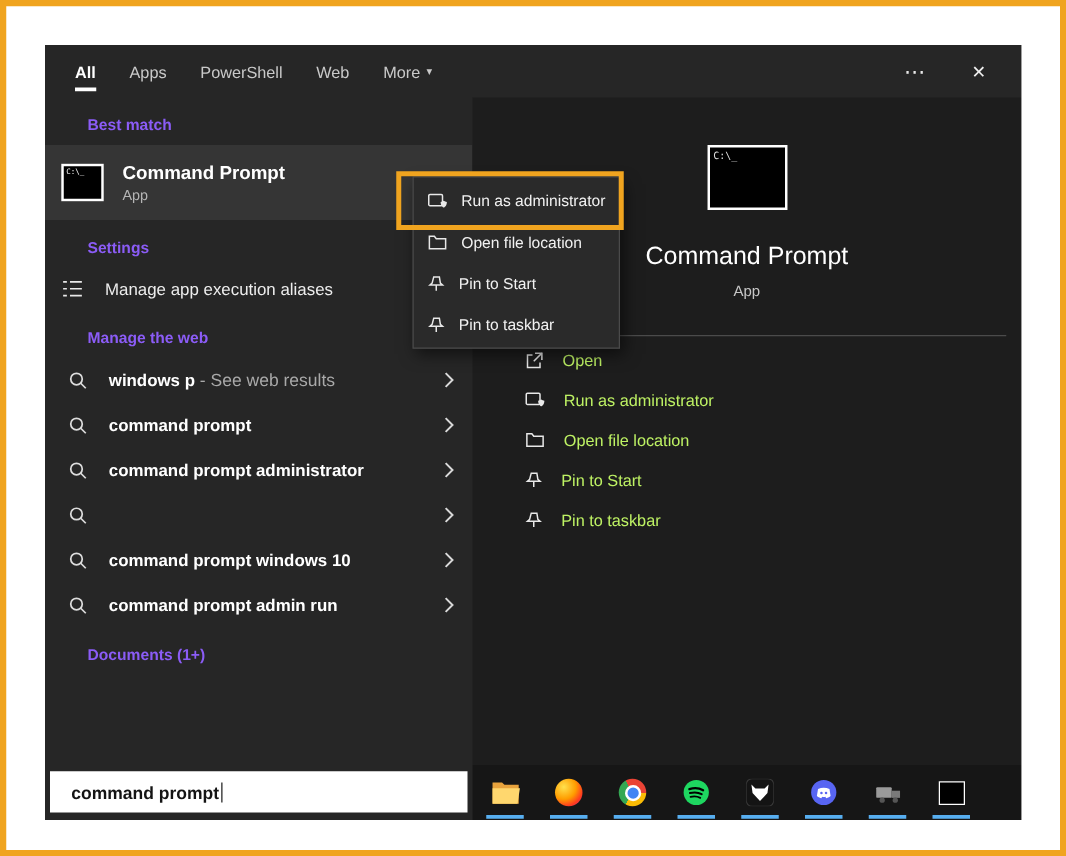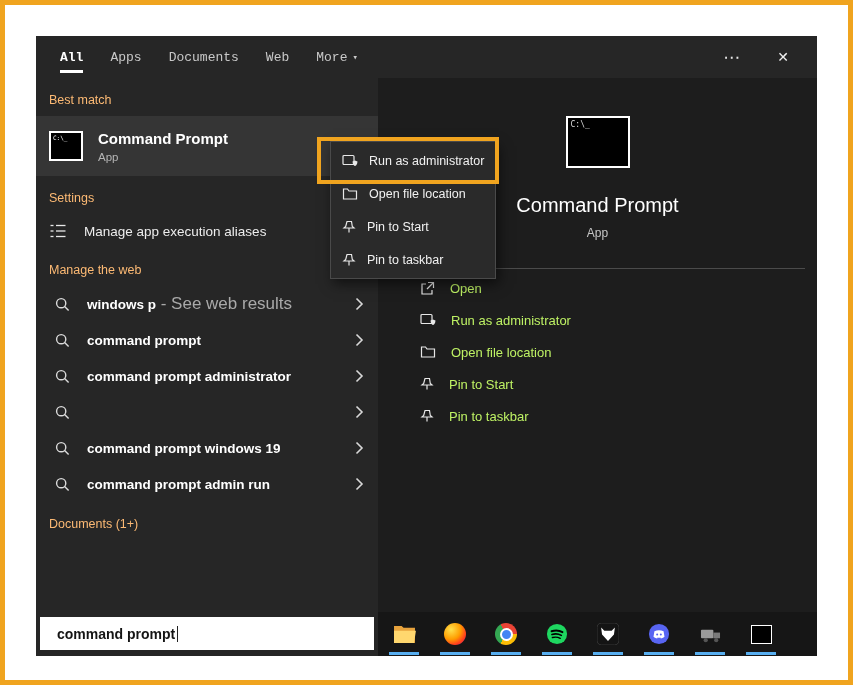--- a/index.html
+++ b/index.html
@@ -4,46 +4,46 @@
 <style>
   html,body{margin:0;padding:0;background:#fff;font-family:"Liberation Sans",sans-serif;}
   .frame{position:relative;width:853px;height:685px;background:#ffffff;overflow:hidden;}
   .frame-border{position:absolute;inset:0;border:5px solid #f0a41f;z-index:60;pointer-events:none;}
 
   .start-menu{position:absolute;left:36px;top:36px;width:781px;height:620px;background:#262626;color:#fff;}
 
   
   .topbar{position:absolute;top:0;left:0;right:0;height:42px;background:#262626;display:flex;align-items:center;}
   .tabs{display:flex;gap:27px;padding-left:24px;height:100%;align-items:stretch;}
-  .tab{display:flex;align-items:center;font-size:13px;color:#c9c9c9;position:relative;font-family:Liberation Mono, monospace;}
+  .tab{display:flex;align-items:center;font-size:13px;color:#c9c9c9;position:relative;}
   .tab.active{color:#fff;font-weight:700;}
   .tab-underline{position:absolute;left:0;right:0;bottom:5px;height:3px;background:#fff;}
   .tab .caret{font-size:9px;margin-left:5px;color:#c9c9c9;}
   .win-controls{margin-left:auto;display:flex;align-items:center;gap:36px;padding-right:28px;}
   .ellipsis{font-size:17px;color:#e8e8e8;letter-spacing:1px;}
   .close{font-size:14px;color:#f0f0f0;}
 
   
   .left-col{position:absolute;top:42px;left:0;width:342px;height:534px;background:#262626;overflow:hidden;}
-  .section-header{font-size:12.5px;font-weight:400;color:#fdba74;padding:15px 12px 9px 13px;}
+  .section-header{font-size:12.5px;font-weight:700;color:#8b5cf6;padding:15px 12px 9px 13px;margin-left:21px;}
   .best-match-item{height:60px;background:#353535;display:flex;align-items:center;padding-left:13px;}
   .cmd-icon-sm{flex:none;width:34px;height:30px;background:#000;border:2px solid #fff;box-sizing:border-box;color:#fff;font-size:6px;line-height:7px;font-family:"DejaVu Sans Mono",monospace;padding:1px 2px;overflow:hidden;}
   .best-text{margin-left:15px;}
   .best-title{font-size:15px;font-weight:700;color:#fff;}
   .best-sub{font-size:11.5px;color:#b5b5b5;margin-top:4px;}
 
   .settings-item{display:flex;align-items:center;padding:8px 13px;color:#ededed;font-size:13.5px;}
   .settings-item.two-line{align-items:flex-start;padding-top:10px;}
   .settings-item .label{margin-left:17px;}
   .two-line .label{line-height:1.5;width:240px;}
   .two-line .label b{font-weight:700;}
 
   .suggestion{height:36px;display:flex;align-items:center;padding:0 14px 0 19px;}
   .suggestion .q{margin-left:17px;font-size:13.5px;font-weight:700;color:#fff;white-space:pre;}
-  .suggestion .sfx{font-size:17px;color:#a9a9a9;white-space:pre;}
+  .suggestion .sfx{font-size:14px;color:#a9a9a9;white-space:pre;}
   .suggestion .chev{margin-left:auto;display:flex;}
 
   
   .search-box{position:absolute;left:4px;top:581px;width:334px;height:33px;background:#fff;display:flex;align-items:center;padding-left:17px;box-sizing:border-box;z-index:5;}
   .search-box .txt{font-size:14px;color:#141414;font-weight:600;}
   .caret-line{width:1px;height:16px;background:#222;margin-left:2px;}
 
   
   .right-panel{position:absolute;top:42px;left:342px;width:439px;height:534px;background:#1d1d1d;display:flex;flex-direction:column;align-items:center;}
   .cmd-icon-lg{margin-top:38px;width:64px;height:52px;background:#000;border:2px solid #fff;box-sizing:border-box;color:#ddd;font-size:8px;line-height:9px;font-family:"DejaVu Sans Mono",monospace;padding:2px 3px;overflow:hidden;}
@@ -79,21 +79,21 @@
     <div class="topbar">
       <div class="tabs">
         <div class="tab active">
           <span>All</span>
           <div class="tab-underline"></div>
         </div>
         <div class="tab">
           <span>Apps</span>
         </div>
         <div class="tab">
-          <span>Documents</span>
+          <span>PowerShell</span>
         </div>
         <div class="tab">
           <span>Web</span>
         </div>
         <div class="tab">
           <span>More</span>
           <span class="caret">▾</span>
         </div>
       </div>
       <div class="win-controls">
@@ -179,21 +179,21 @@
             <svg width="9" height="14" viewBox="0 0 9 14" fill="none" stroke="#d8d8d8" stroke-width="1.6">
               <polyline points="1.5,1.5 7,7 1.5,12.5"></polyline>
             </svg>
           </span>
       </div>
       <div class="suggestion">
         <svg width="15" height="15" viewBox="0 0 15 15" fill="none" stroke="#dcdcdc" stroke-width="1.4">
             <circle cx="6.2" cy="6.2" r="4.6"></circle>
             <line x1="9.6" y1="9.6" x2="13.6" y2="13.6"></line>
           </svg>
-        <span class="q">command prompt windows 19</span>
+        <span class="q">command prompt windows 10</span>
         <span class="sfx"></span>
         <span class="chev">
             <svg width="9" height="14" viewBox="0 0 9 14" fill="none" stroke="#d8d8d8" stroke-width="1.6">
               <polyline points="1.5,1.5 7,7 1.5,12.5"></polyline>
             </svg>
           </span>
       </div>
       <div class="suggestion">
         <svg width="15" height="15" viewBox="0 0 15 15" fill="none" stroke="#dcdcdc" stroke-width="1.4">
             <circle cx="6.2" cy="6.2" r="4.6"></circle>

